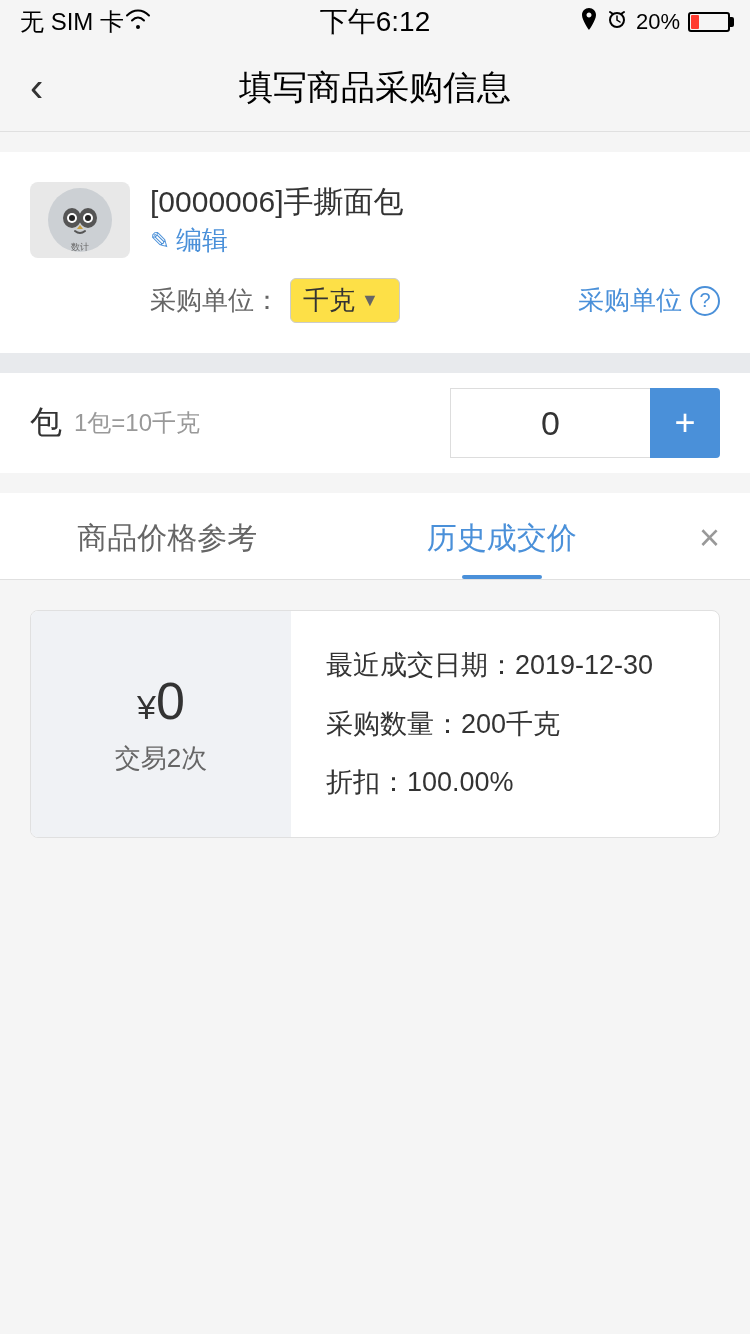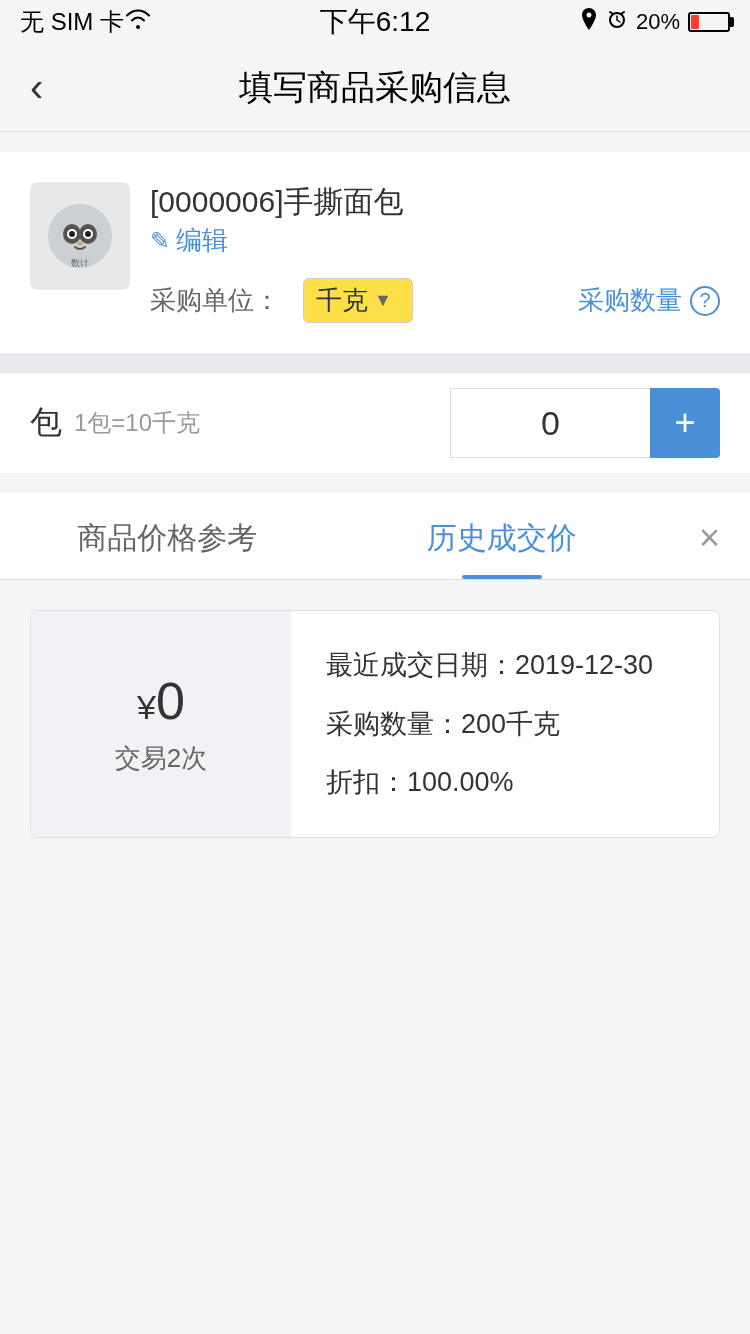--- a/index.html
+++ b/index.html
@@ -96,21 +96,21 @@
     .product-card {
       background: #fff;
       margin: 20px 0 0 0;
       padding: 30px 30px 30px 30px;
       display: flex;
       align-items: flex-start;
       gap: 20px;
     }
     .product-image {
       width: 100px;
-      height: 108px;
+      height: 76px;
       background: #e8e8e8;
       border-radius: 8px;
       display: flex;
       align-items: center;
       justify-content: center;
       flex-shrink: 0;
     }
     
     .owl-svg {
       width: 70px;
@@ -146,21 +146,21 @@
     .product-unit-row {
       display: flex;
       justify-content: space-between;
       align-items: center;
     }
     .unit-label {
       font-size: 26px;
       color: #666;
       display: flex;
       align-items: center;
-      gap: 23px;
+      gap: 10px;
     }
     .unit-select {
       border: 1px solid #ccc;
       border-radius: 6px;
       padding: 4px 20px 4px 12px;
       font-size: 26px;
       color: #333;
       background: #fde047;
       position: relative;
       display: inline-flex;
@@ -408,21 +408,21 @@
     </div>
     <div class="product-unit-row">
       <div class="unit-label">
         <span>采购单位：</span>
         <div class="unit-select">
           <span>千克</span>
           <span class="unit-dropdown-arrow">▼</span>
         </div>
       </div>
       <div class="price-ref-btn">
-        <span>采购数量</span>
+        <span>采购单位</span>
         <div class="help-circle">?</div>
       </div>
     </div>
   </div>
 </div>
 
 <div class="divider-bar"></div>
 
 <div class="quantity-row">
   <div class="qty-label-box">

